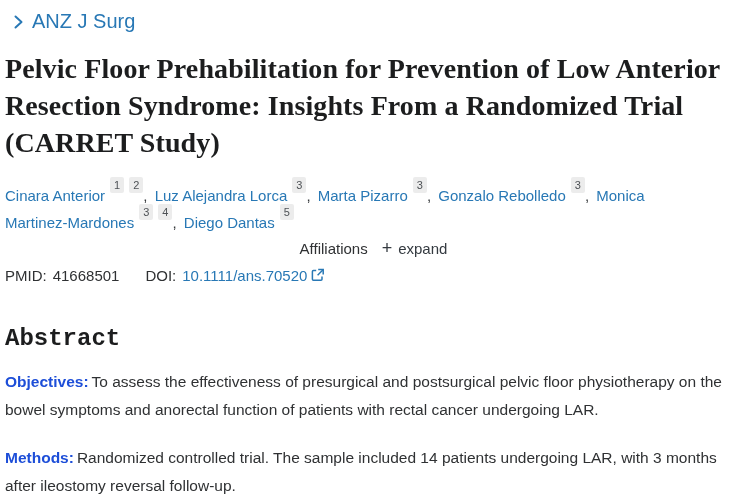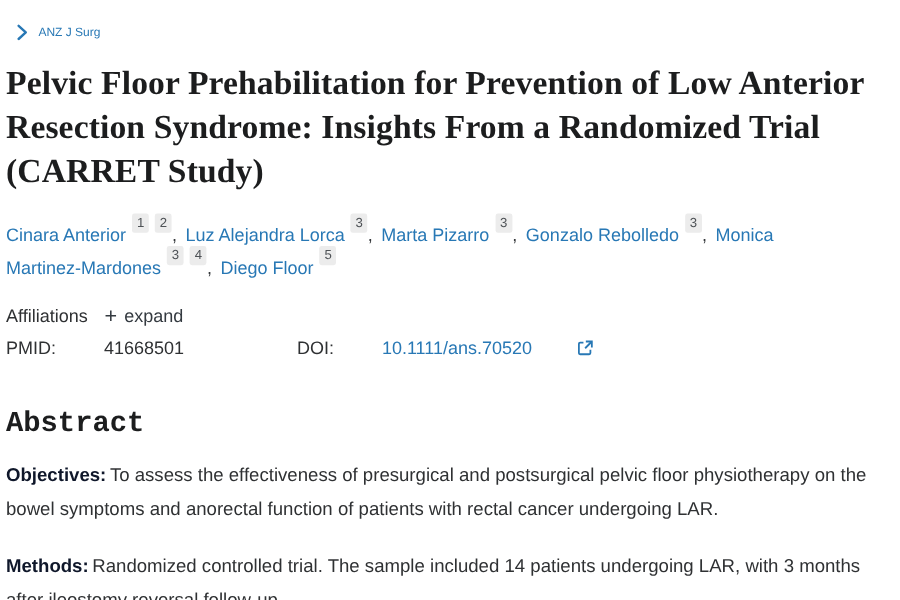--- a/index.html
+++ b/index.html
@@ -8,22 +8,22 @@
     width: 750px; height: 500px; overflow: hidden;
     background: #ffffff;
     font-family: "Liberation Sans", "DejaVu Sans", sans-serif;
     color: #2f3133;
   }
   .page { padding: 8px 8px 0 5px; width: 750px; }
 
   
   .cite-line {
     display: flex; align-items: center;
-    font-size: 10px; color: #4d4f53;
-    padding-left: 9px; margin-top: 12px;
+    font-size: 20px; color: #4d4f53;
+    padding-left: 9px; margin-top: 2px;
   }
   .chev { display: inline-flex; margin-right: 9px; }
   .chev svg { display: block; }
   .journal-link { color: #2878b5; text-decoration: none; cursor: pointer; }
   .cite-rest { white-space: pre-wrap; }
 
   
   h1.title {
     font-family: "Liberation Serif", "DejaVu Serif", serif;
     font-size: 28px; line-height: 1.33; font-weight: 700;
@@ -40,53 +40,53 @@
   .aff-sup {
     display: inline-block; background: #ececec; color: #4e5256;
     font-size: 11px; line-height: 16px; padding: 0 4px;
     border-radius: 2px; margin-left: 5px;
     transform: translateY(-6px);
   }
   .sep { color: #35383b; margin-right: 3px; }
 
   
   .affil-row {
-    display: flex; align-items: center; margin-top: 18px;
-    font-size: 15px; color: #2f3133;
+    display: flex; align-items: center; margin-top: 4px;
+    font-size: 15px; color: #2f3133; justify-content: center;
   }
   .expand-btn {
     display: inline-flex; align-items: center; gap: 6px;
     background: none; border: none; padding: 0; margin-left: 14px;
     font-family: inherit; font-size: 15px; color: #343a40; cursor: pointer;
   }
   .plus-glyph { font-size: 18px; font-weight: 400; line-height: 14px; color: #343a40; }
 
   
   .ids-row {
     display: flex; align-items: center; margin-top: 10px;
-    font-size: 15px; color: #2f3133; gap: 34px;
+    font-size: 15px; color: #2f3133;
   }
   .id-label { margin-right: 6px; }
   .id-gap { width: 26px; }
   .doi-link { color: #2878b5; text-decoration: none; cursor: pointer; }
   .ext-icon { margin-left: 4px; display: inline-flex; }
 
   
   h2.abstract-h {
     font-family: Liberation Mono, monospace;
     font-size: 24px; font-weight: 700; color: #1c1d1e;
     margin: 41px 0 0 0;
   }
   .abs-p {
     font-size: 15.5px; line-height: 28px; margin: 0; max-width: 742px;
     color: #2f3133;
   }
   .abs-p.first { margin-top: 16px; }
   .abs-p + .abs-p { margin-top: 20px; }
-  .abs-label { font-weight: 700; color: #0f172a; margin-right: 3px; }
+  .abs-label { font-weight: 700; color: #1d4ed8; margin-right: 3px; }
 
   .clipped-line {
     margin-top: 5px; height: 8px; overflow: hidden; opacity: 0.35;
   }
 </style>
 </head>
 <body>
 
 <div class="page">
 
@@ -100,21 +100,21 @@
   </div>
 
   <h1 class="title">Pelvic Floor Prehabilitation for Prevention of Low Anterior Resection Syndrome: Insights From a Randomized Trial (CARRET Study)</h1>
 
   <div class="authors">
     <span class="author"><a>Cinara Anterior</a><sup class="aff-sup">1</sup><sup class="aff-sup">2</sup><span class="sep">,</span></span>
     <span class="author"><a>Luz Alejandra Lorca</a><sup class="aff-sup">3</sup><span class="sep">,</span></span>
     <span class="author"><a>Marta Pizarro</a><sup class="aff-sup">3</sup><span class="sep">,</span></span>
     <span class="author"><a>Gonzalo Rebolledo</a><sup class="aff-sup">3</sup><span class="sep">,</span></span>
     <span class="author"><a>Monica Martinez-Mardones</a><sup class="aff-sup">3</sup><sup class="aff-sup">4</sup><span class="sep">,</span></span>
-    <span class="author"><a>Diego Floor</a><sup class="aff-sup">5</sup></span>
+    <span class="author"><a>Diego Dantas</a><sup class="aff-sup">5</sup></span>
   </div>
 
   <div class="affil-row">
     <span>Affiliations</span>
     <button class="expand-btn">
       <span class="plus-glyph">+</span>
       <span>expand</span>
     </button>
   </div>
 

